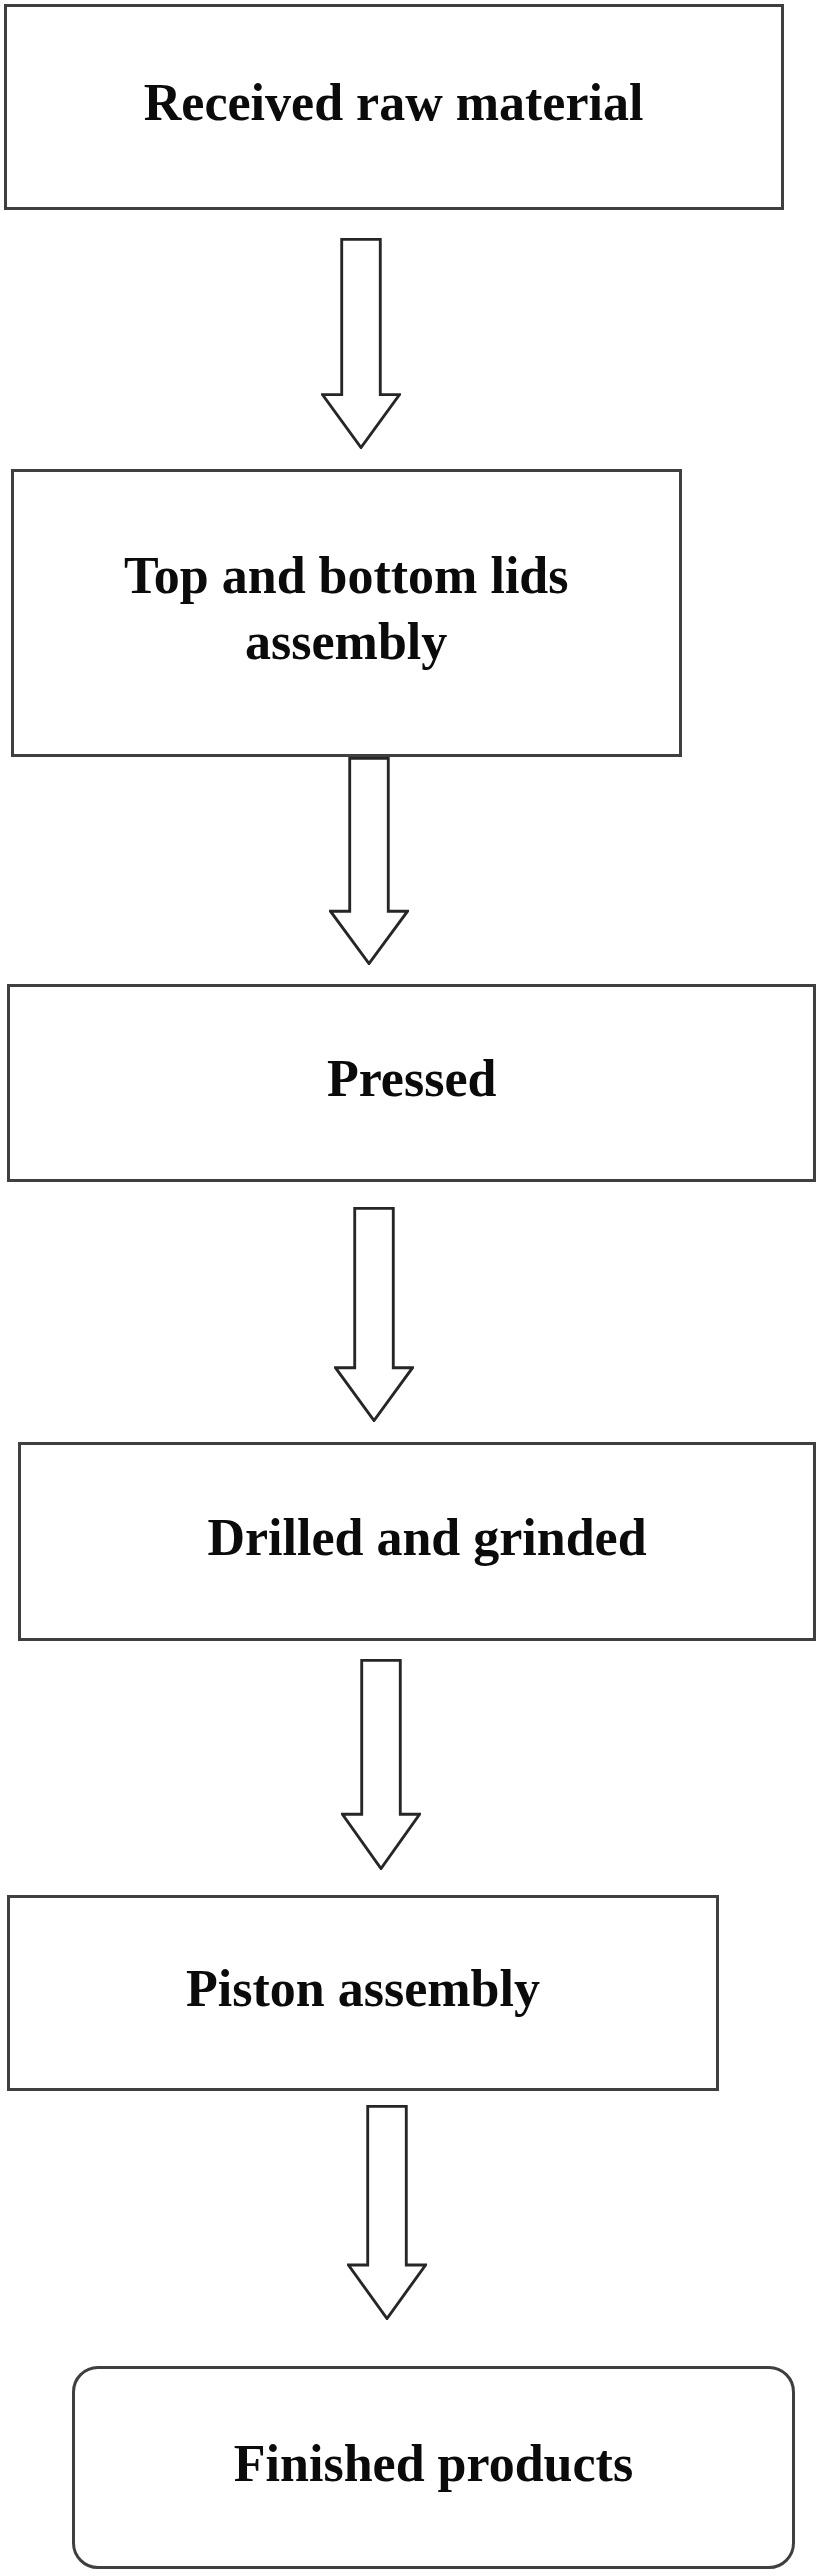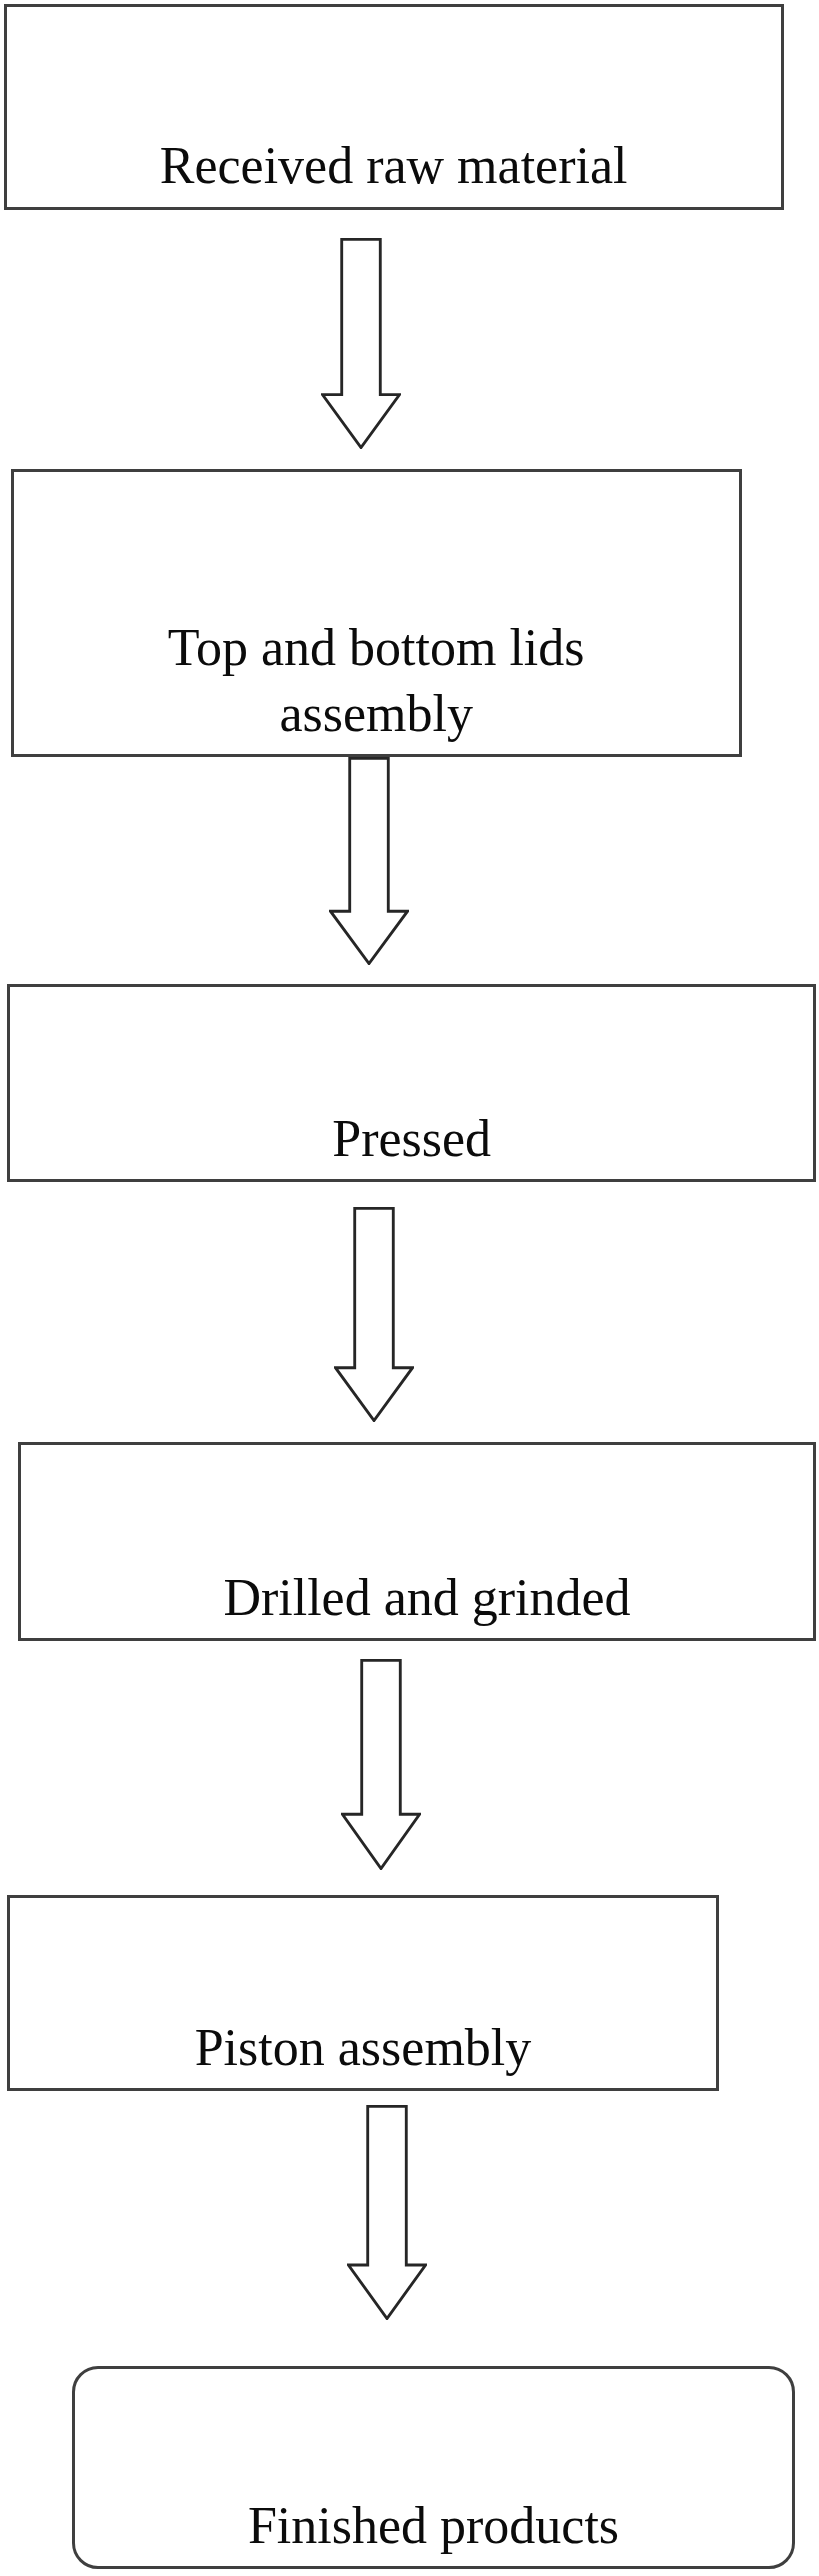--- a/index.html
+++ b/index.html
@@ -10,33 +10,34 @@
     background: var(--bg, #ffffff);
     font-family: "Liberation Serif", "DejaVu Serif", serif;
     overflow: hidden;
   }
   .node {
     position: absolute;
     box-sizing: border-box;
     background: #ffffff;
     border: 3.6px solid var(--box-border, #3f3f3f);
     display: flex;
-    align-items: flex-end;
+    align-items: center;
     justify-content: center;
+    font-weight: bold;
   }
   .node .label {
     font-size: 52px;
     line-height: 1.27;
     color: var(--text, #0b0b0b);
     text-align: center;
     padding-bottom: 7.2px;
   }
   
   .n1 { left: 3.6px;   top: 3.6px;    width: 780px; height: 206px; }
-  .n2 { left: 10.7px;  top: 469px;  width: 731px; height: 288px; }
+  .n2 { left: 10.7px;  top: 469px;  width: 671px; height: 288px; }
   .n2 .label { max-width: 472px; }
   .n3 { left: 7.2px;  top: 984px; width: 809px; height: 198px; }
   .n4 { left: 18px;  top: 1442px; width: 798px; height: 199px; padding-left: 20px; }
   .n5 { left: 7px;  top: 1895px; width: 712px;  height: 196px; }
   .n6 { left: 72px; top: 2366px; width: 723px; height: 203px; border-radius: 26px; }
   
   .arrow { position: absolute; width: 80px; }
   .a1 { left: 321px; top: 238px;  height: 211px; }
   .a2 { left: 329px; top: 757px; height: 208px; }
   .a3 { left: 334px; top: 1207px; height: 215px; }

